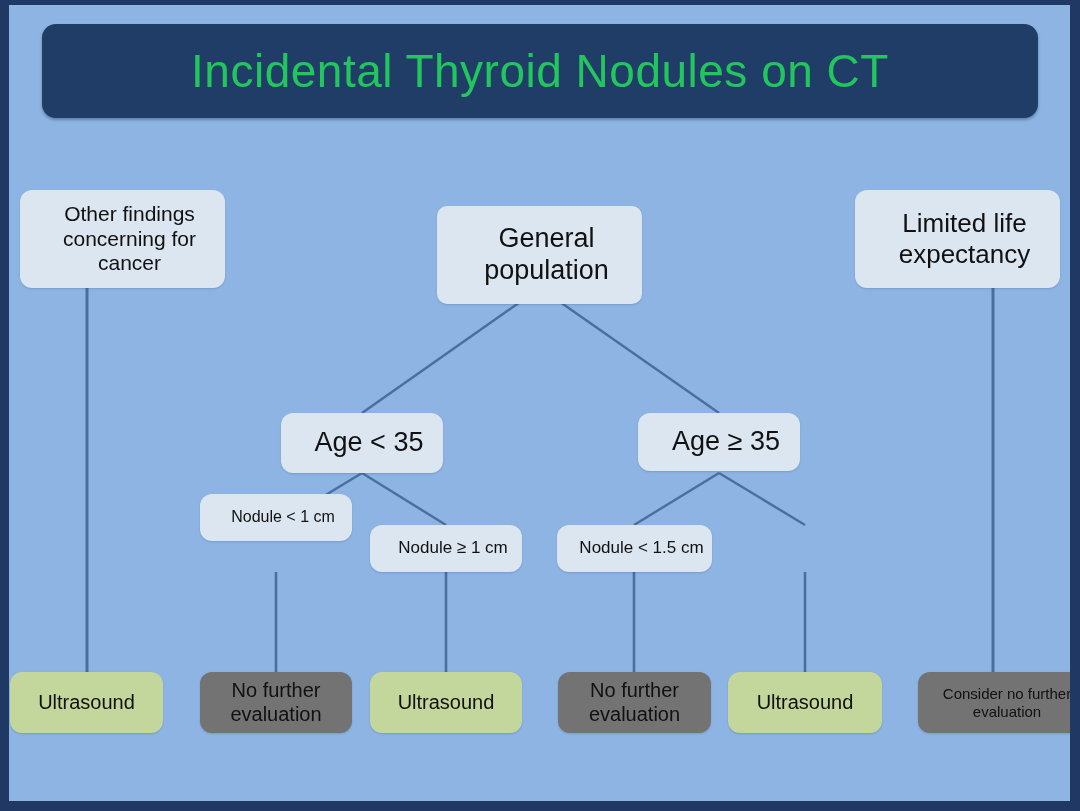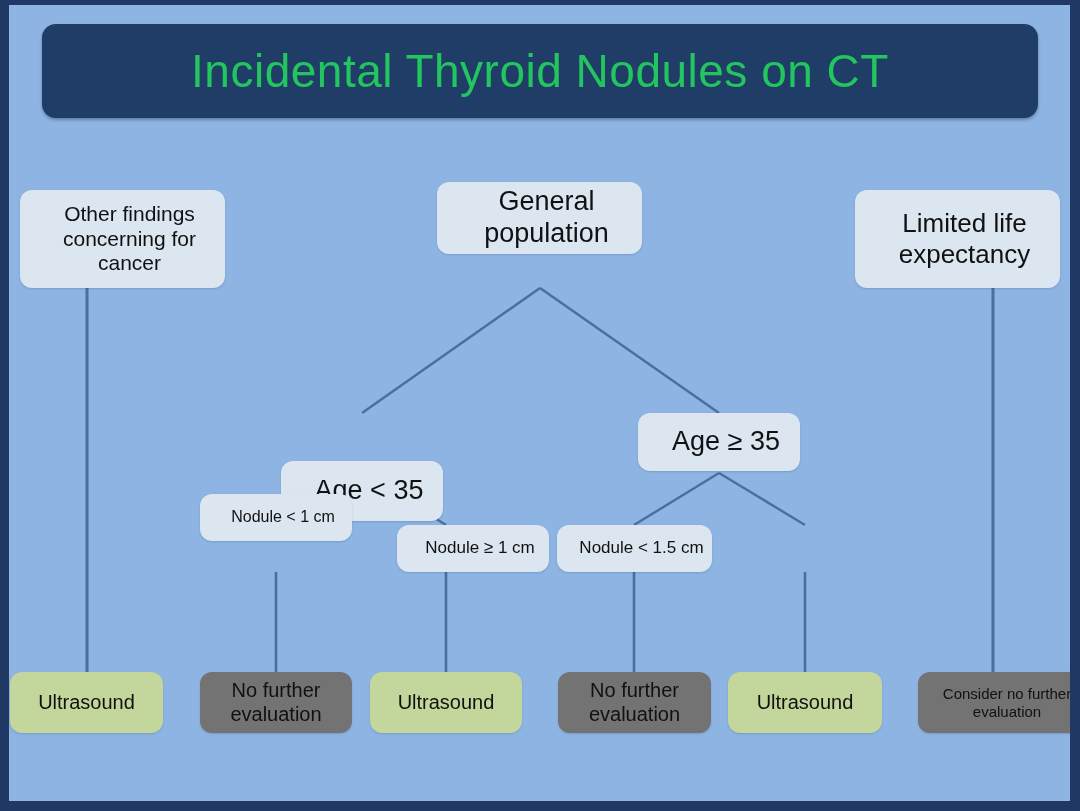--- a/index.html
+++ b/index.html
@@ -100,31 +100,31 @@
 
       <line x1="634" y1="572" x2="634" y2="672" stroke="#4a6f9e" stroke-width="2.6"></line>
 
       <line x1="805" y1="572" x2="805" y2="672" stroke="#4a6f9e" stroke-width="2.6"></line>
     </svg>
 
     <div id="title-banner">Incidental Thyroid Nodules on CT</div>
 
     <div class="node light" style="left:20px; top:190px; width:205px; height:98px; font-size:21px;">Other findings concerning for cancer</div>
 
-    <div class="node light" style="left:437px; top:182px; width:205px; height:72px; font-size:27px;">General population</div>
+    <div class="node light" style="left:437px; top:206px; width:205px; height:98px; font-size:27px;border-radius:10px;">General population</div>
 
     <div class="node light" style="left:855px; top:190px; width:205px; height:98px; font-size:26px;">Limited life expectancy</div>
 
-    <div class="node light" style="left:281px; top:413px; width:162px; height:60px; font-size:27px;margin-top:48px;">Age &lt; 35</div>
+    <div class="node light" style="left:281px; top:413px; width:162px; height:60px; font-size:27px;">Age &lt; 35</div>
 
     <div class="node light" style="left:638px; top:413px; width:162px; height:58px; font-size:27px;">Age ≥ 35</div>
 
     <div class="node light" style="left:200px; top:494px; width:152px; height:47px; font-size:16px;">Nodule &lt; 1 cm</div>
 
-    <div class="node light" style="left:370px; top:525px; width:152px; height:47px; font-size:17px;margin-left:27px;">Nodule ≥ 1 cm</div>
+    <div class="node light" style="left:370px; top:525px; width:152px; height:47px; font-size:17px;">Nodule ≥ 1 cm</div>
 
     <div class="node light" style="left:557px; top:525px; width:155px; height:47px; font-size:17px;">Nodule &lt; 1.5 cm</div>
 
 
     <div class="node green" style="left:10px; top:672px; width:153px; height:61px; font-size:20px;">Ultrasound</div>
 
     <div class="node red" style="left:200px; top:672px; width:152px; height:61px; font-size:20px;">No further evaluation</div>
 
     <div class="node green" style="left:370px; top:672px; width:152px; height:61px; font-size:20px;">Ultrasound</div>
 

